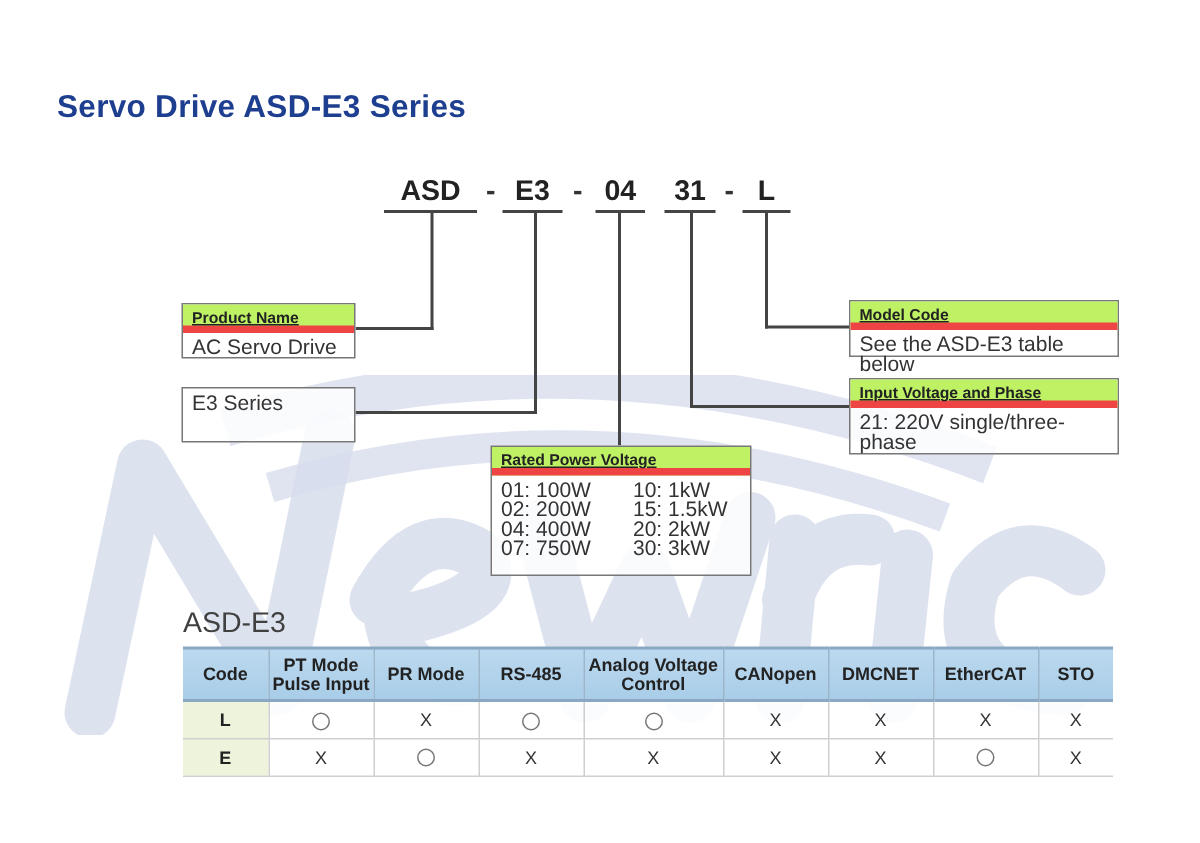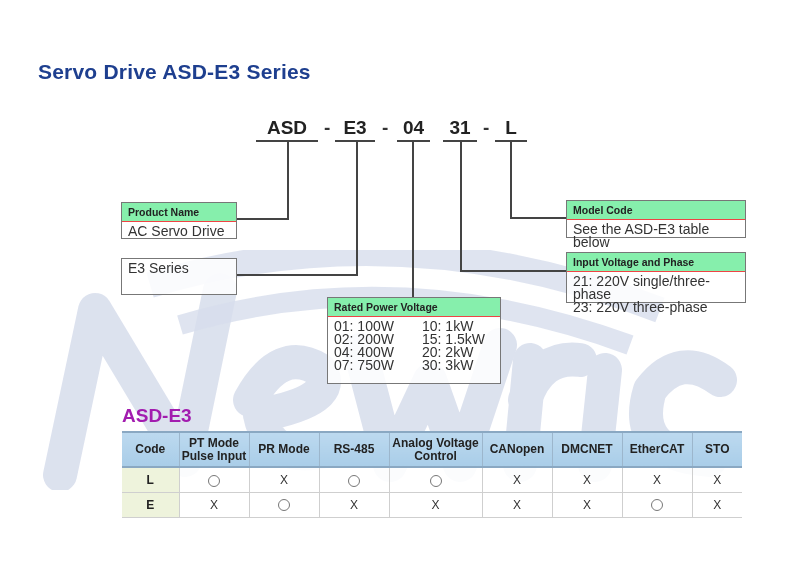--- a/index.html
+++ b/index.html
@@ -9,26 +9,26 @@
   .watermark { position: absolute; left: 20px; top: 250px; width: 770px; height: 240px; pointer-events: none; }
 
   .title { position: absolute; left: 38px; top: 60px; font-size: 21px; font-weight: bold; color: #1e3f8f; letter-spacing: 0.2px; }
 
   .code-part { position: absolute; top: 117px; font-size: 19px; font-weight: bold; color: #222; text-align: center; height: 22px; line-height: 22px; }
   .code-dash { position: absolute; top: 117px; font-size: 19px; font-weight: bold; color: #333; height: 22px; line-height: 22px; }
 
   .line { position: absolute; background: #444; }
 
   .box { position: absolute; border: 1.5px solid #777; background: rgba(255,255,255,0.85); }
-  .box .box-title { background: #86efac; border-bottom: 1px solid #ef4444; font-size: 10.5px; font-weight: bold; padding: 2px 6px; height: 19px; line-height: 15px; color: #222; }
+  .box .box-title { background: #bef264; border-bottom: 5px solid #ef4444; font-size: 10.5px; font-weight: bold; padding: 2px 6px; height: 19px; line-height: 15px; color: #222; text-decoration: underline; }
   .box .box-body { font-size: 14px; padding: 3px 6px; line-height: 13px; color: #333; }
 
   .power-grid { display: grid; grid-template-columns: 88px 80px; }
 
-  .table-heading { position: absolute; left: 122px; top: 405px; font-size: 19px; font-weight: bold; color: #a21caf; }
+  .table-heading { position: absolute; left: 122px; top: 405px; font-size: 19px; font-weight: normal; color: #404040; }
 
   table.spec { position: absolute; left: 122px; top: 431px; width: 620px; border-collapse: collapse; font-size: 12px; }
   table.spec th { background: linear-gradient(#bcd9ef, #a9cde8); color: #222; font-weight: bold; height: 35px; border-right: 1px solid #9cb6cc; border-top: 2px solid #8aa8c2; line-height: 13px; text-align: center; padding: 0 2px; }
   table.spec th:last-child { border-right: none; }
   table.spec td { height: 25px; text-align: center; border-right: 1px solid #cfcfcf; border-bottom: 1px solid #cfcfcf; background: rgba(255,255,255,0.88); font-size: 12px; color: #333; }
   table.spec td:last-child { border-right: none; }
   table.spec td.code-cell { background: #eef3dc; font-weight: bold; color: #222; }
   table.spec tr.first td { border-top: 2px solid #8aa8c2; }
   .circle { display: inline-block; width: 12px; height: 12px; border: 1px solid #777; border-radius: 50%; vertical-align: middle; }
 </style>
@@ -90,21 +90,20 @@
 
 <div class="box" style="left:566px;top:200px;width:180px;height:38px;">
   <div class="box-title">Model Code</div>
   <div class="box-body">See the ASD-E3 table below</div>
 </div>
 
 <div class="box" style="left:566px;top:252px;width:180px;height:51px;">
   <div class="box-title">Input Voltage and Phase</div>
   <div class="box-body">
     <div>21: 220V single/three-phase</div>
-    <div>23: 220V three-phase</div>
   </div>
 </div>
 
 <div class="box" style="left:327px;top:297px;width:174px;height:87px;">
   <div class="box-title">Rated Power Voltage</div>
   <div class="box-body power-grid">
     <div>01: 100W</div>
     <div>10: 1kW</div>
     <div>02: 200W</div>
     <div>15: 1.5kW</div>

